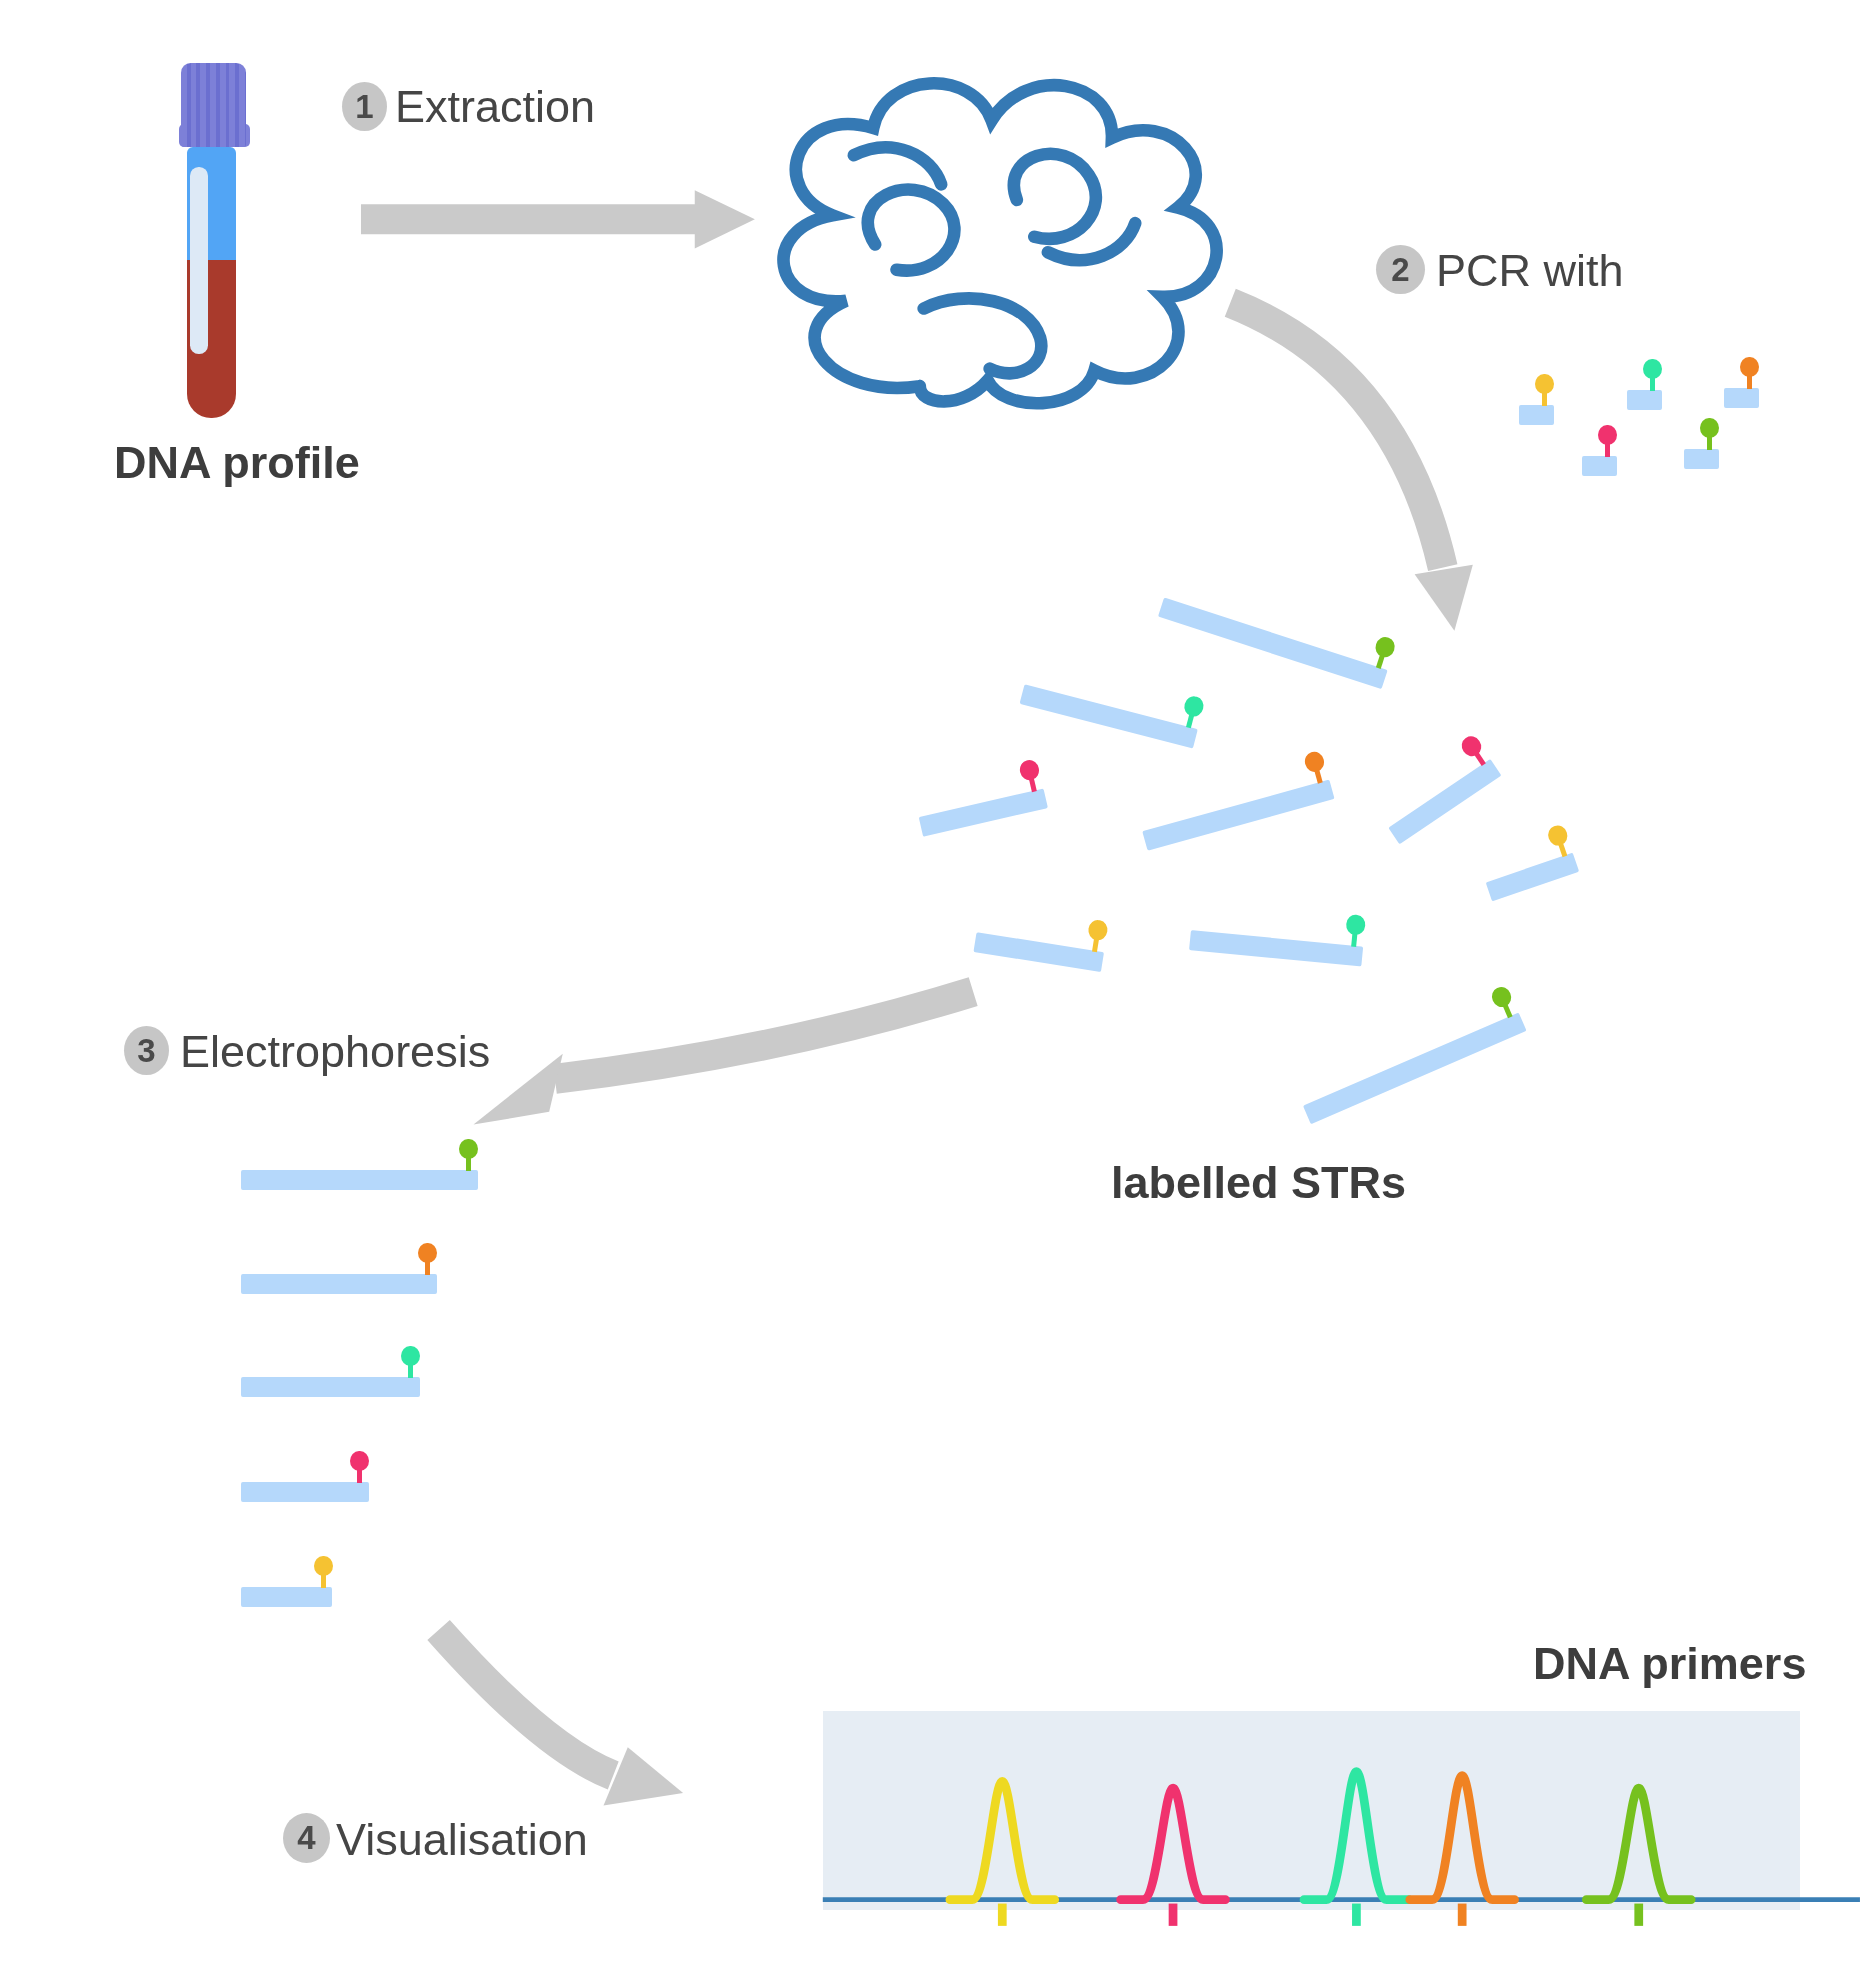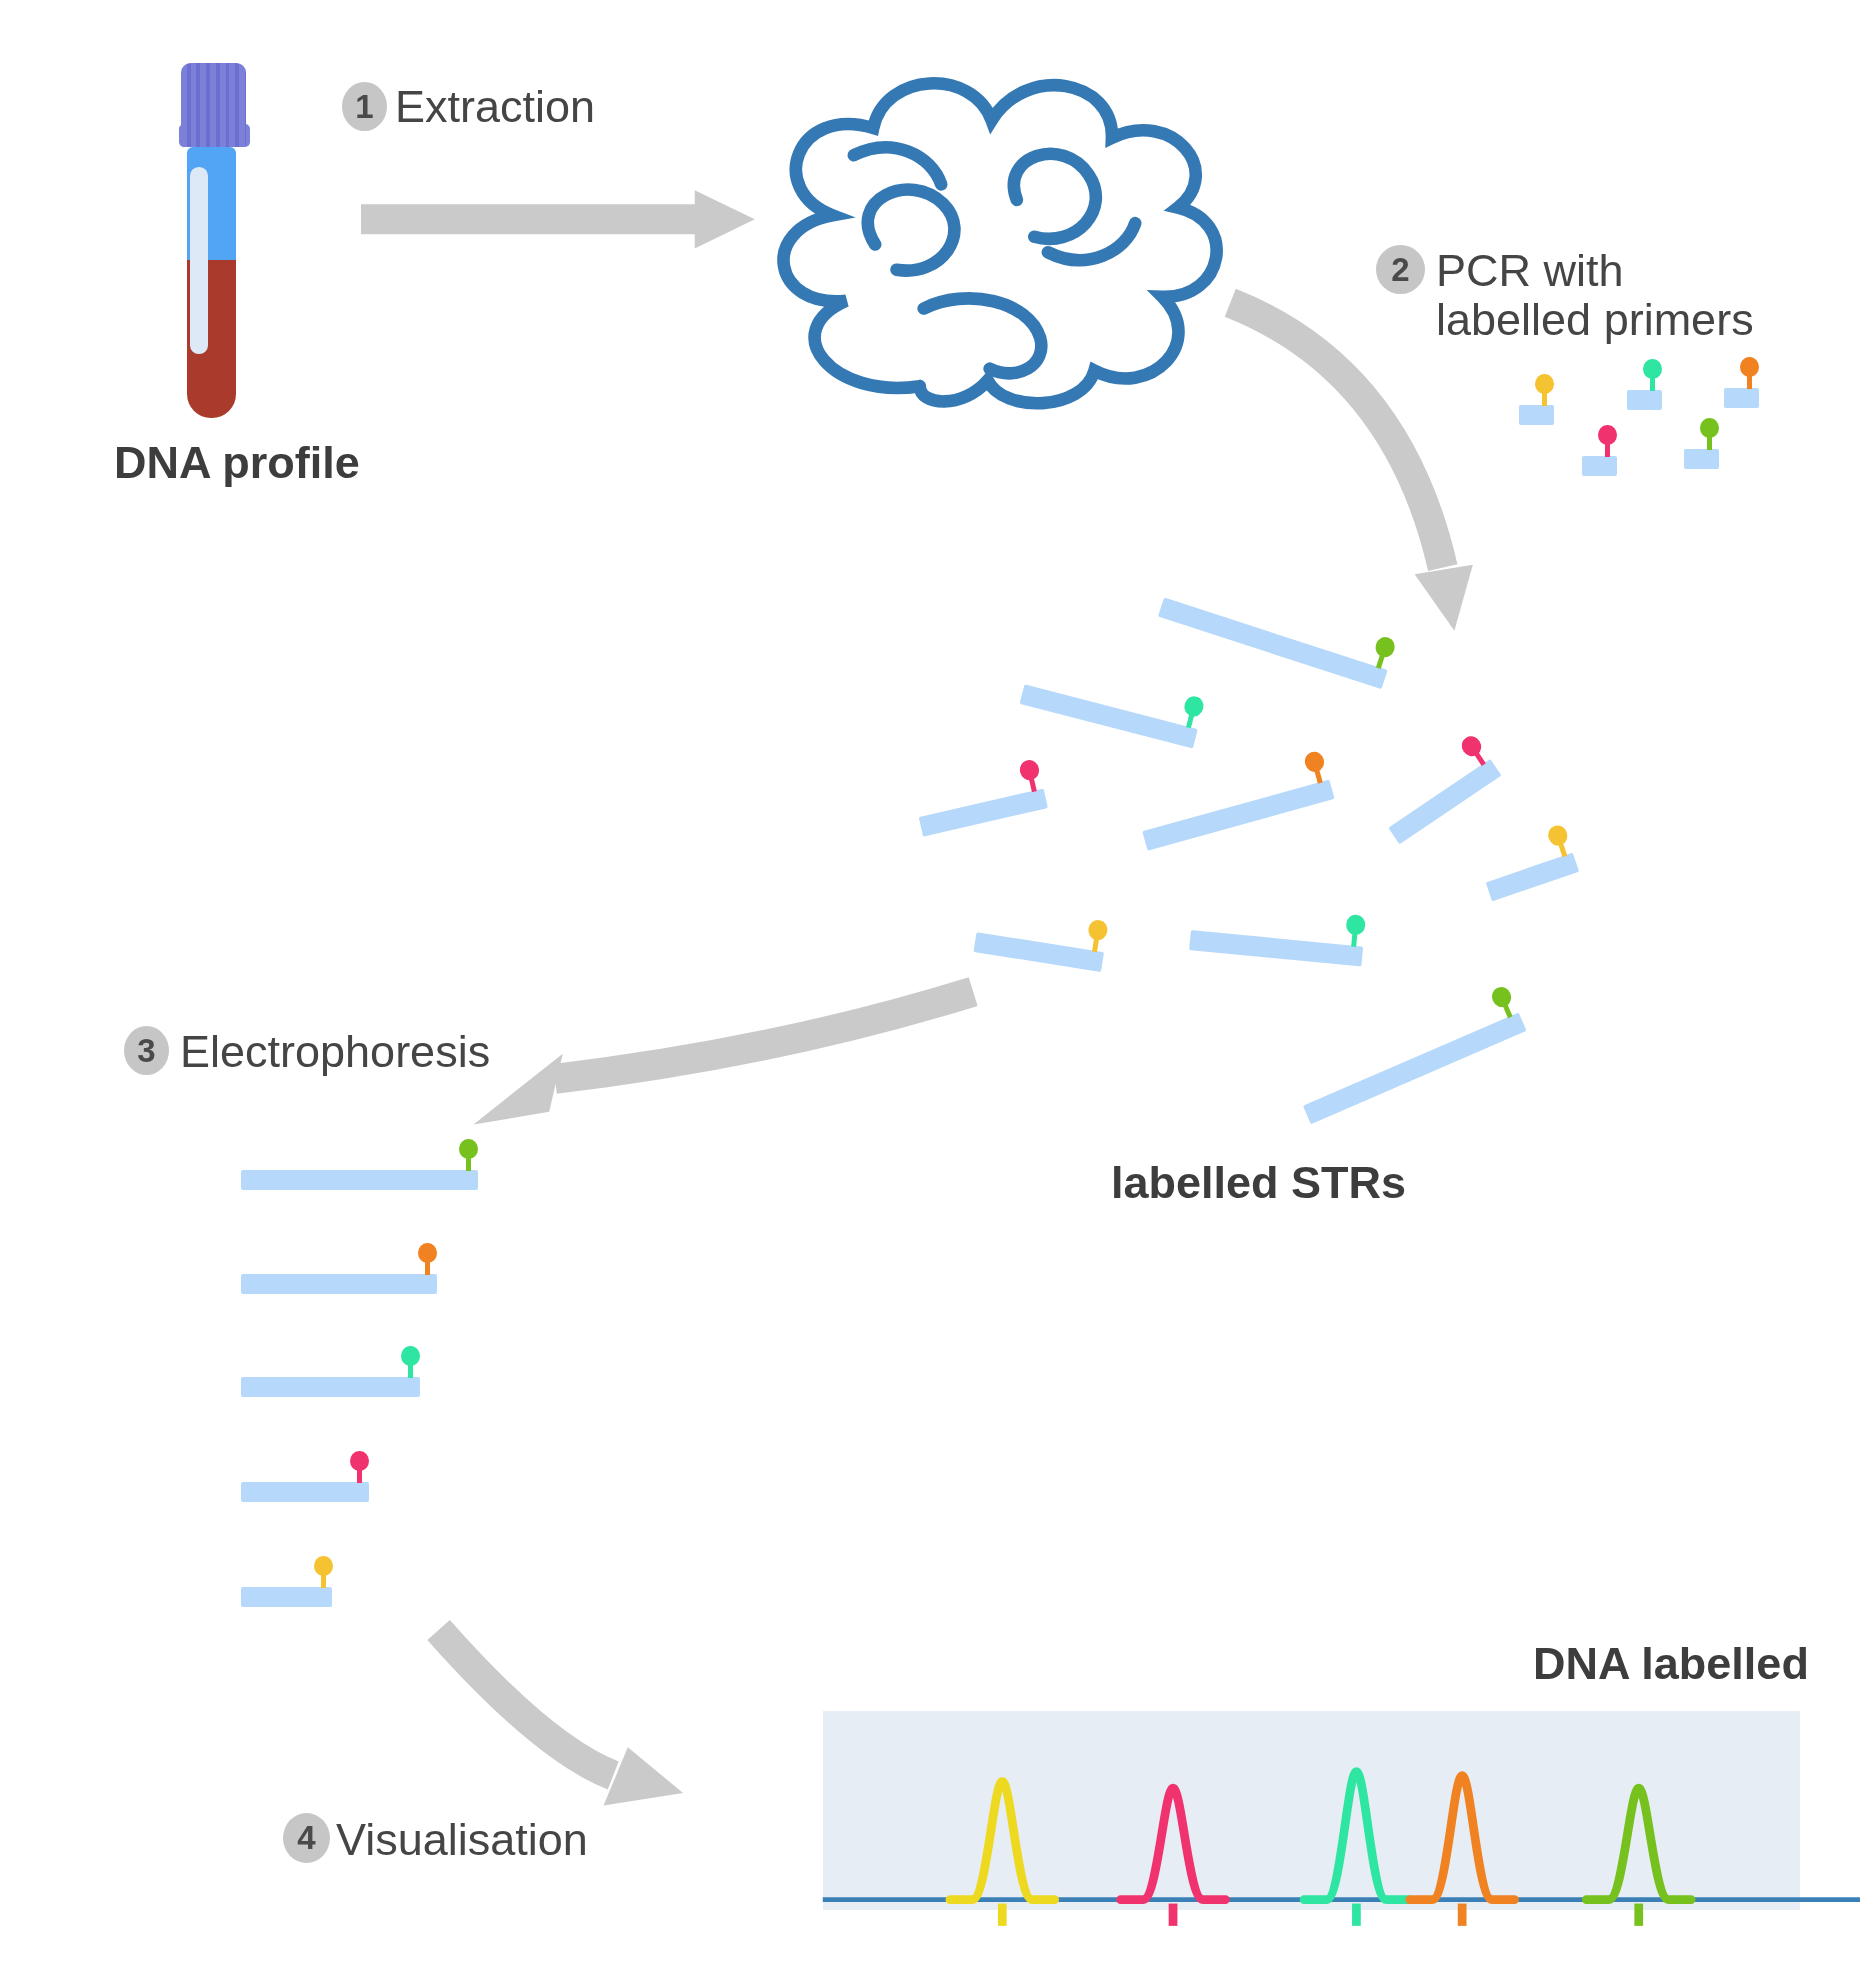--- a/index.html
+++ b/index.html
@@ -73,32 +73,31 @@
   <div class="abs" id="tube-body"></div>
   <div class="abs" id="tube-cap"></div>
   <div class="abs" id="tube-strip"></div>
 
   <div class="badge" id="b1">1</div>
   <div class="hlabel" id="t1">Extraction</div>
 
   <div class="badge" id="b2">2</div>
   <div class="hlabel" id="t2">
     <div>PCR with</div>
-    <div>labelled primers</div>
   </div>
 
   <div class="badge" id="b3">3</div>
   <div class="hlabel" id="t3">Electrophoresis</div>
 
   <div class="badge" id="b4">4</div>
   <div class="hlabel" id="t4">Visualisation</div>
 
   <div class="plabel" id="dna-sample">DNA profile</div>
   <div class="plabel" id="labelled-strs">labelled STRs</div>
-  <div class="plabel" id="dna-profile">DNA labelled</div>
+  <div class="plabel" id="dna-profile">DNA primers</div>
 
   <div id="frags">
       <div class="frag" style="left: 1161px; top: 597px; width: 235px; transform: rotate(18deg);">
         <div class="pin" style="left: 223px; background: rgb(118, 193, 30);">
           <div class="pin-head" style="background: rgb(118, 193, 30);"></div>
         </div>
       </div>
       <div class="frag" style="left: 1022px; top: 684px; width: 179px; transform: rotate(14.5deg);">
         <div class="pin" style="left: 167px; background: rgb(46, 230, 162);">
           <div class="pin-head" style="background: rgb(46, 230, 162);"></div>

